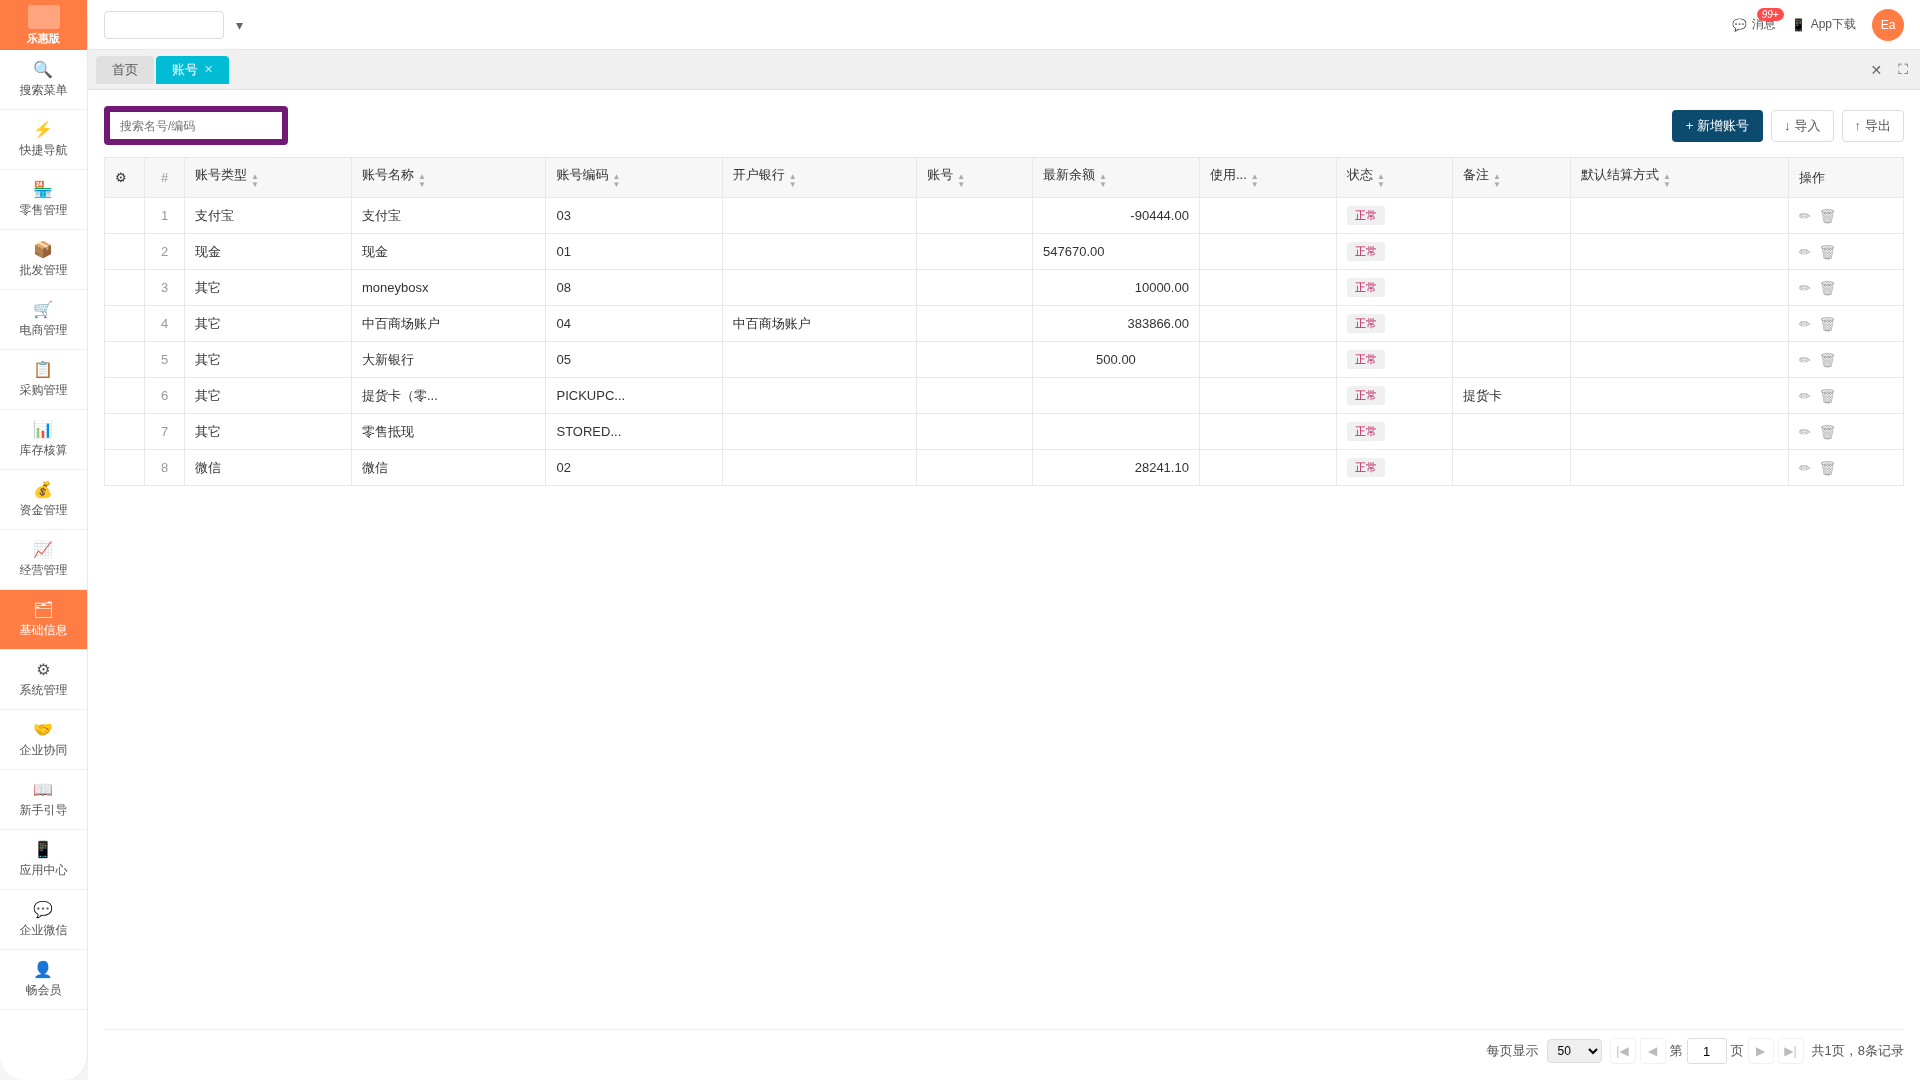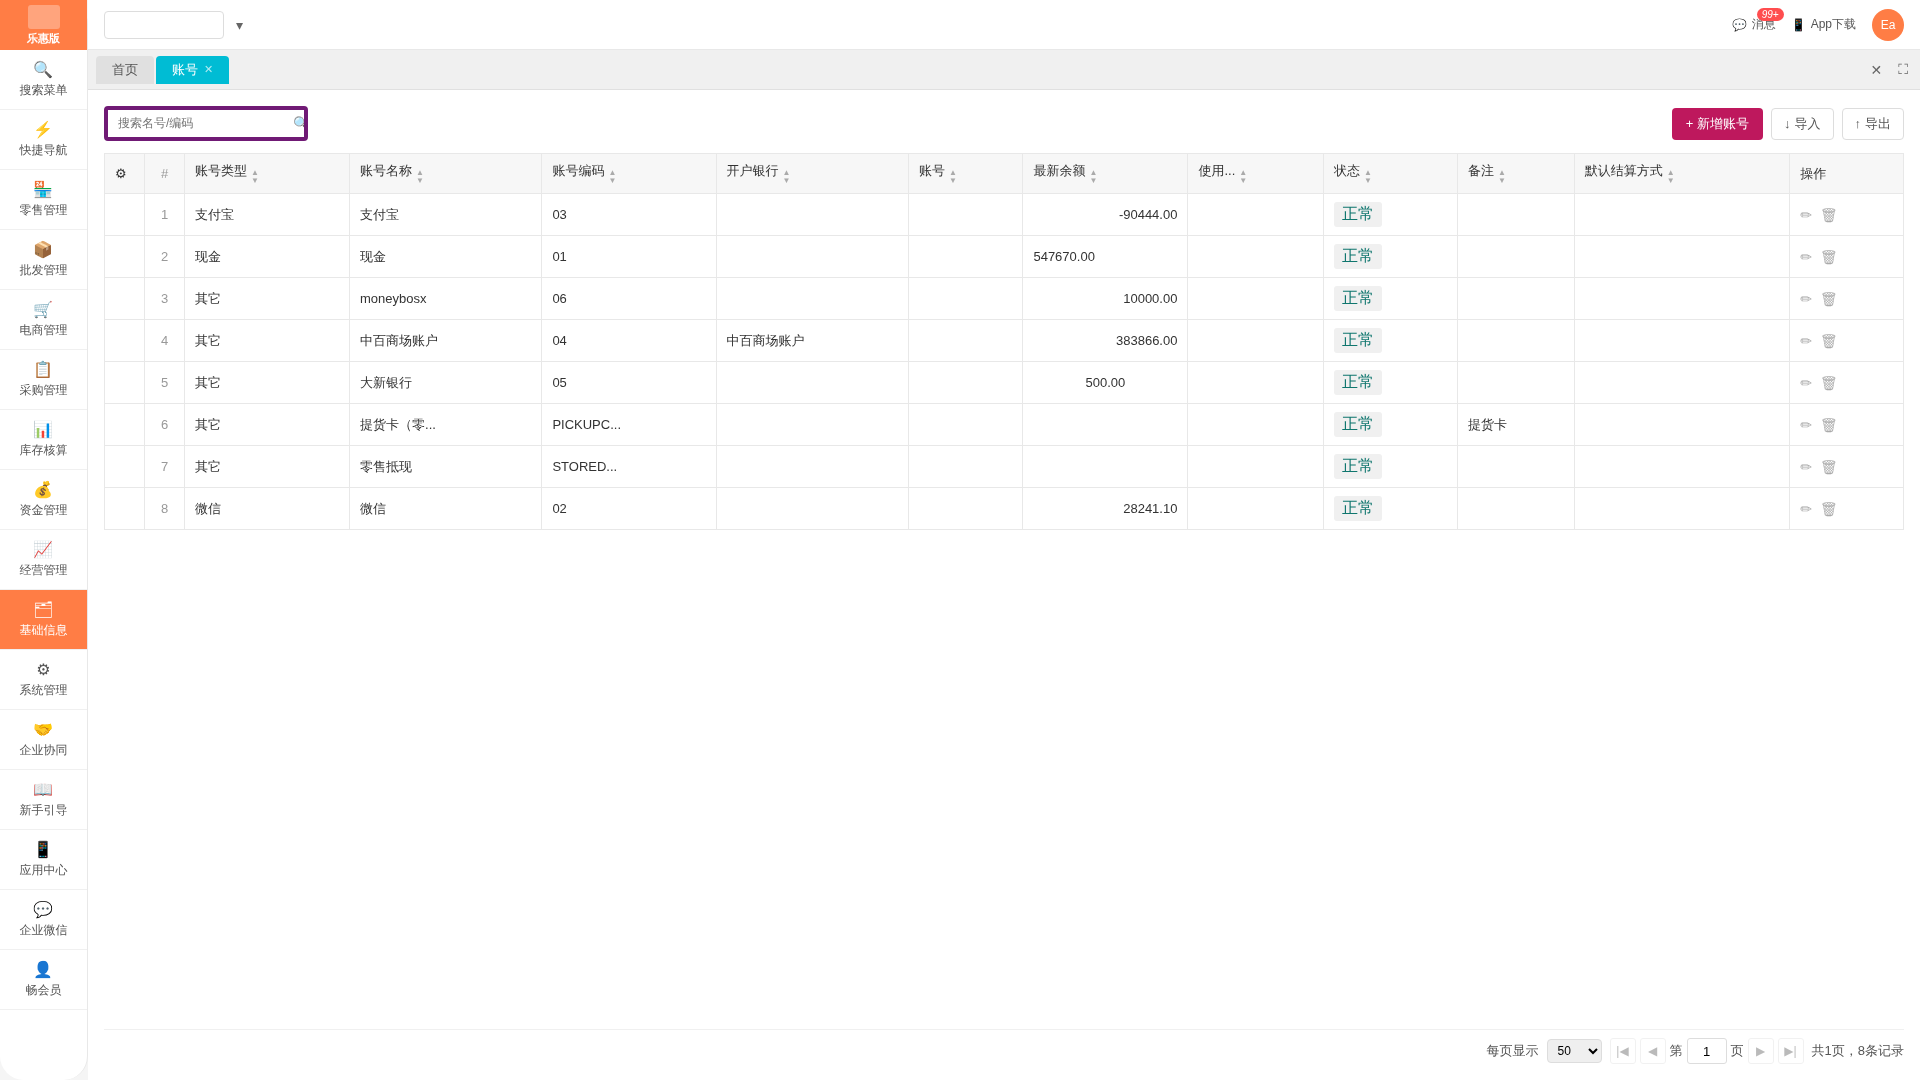--- a/index.html
+++ b/index.html
@@ -191,25 +191,25 @@
 
     
     .toolbar {
       display: flex;
       align-items: center;
       justify-content: space-between;
       margin-bottom: 12px;
     }
     .search-box {
       display: flex;
-      align-items: flex-start;
-      border: 4px solid #701a75;
+      align-items: flex-end;
+      border: 6px solid #701a75;
       border-radius: 4px;
       overflow: hidden;
-      width: 204px;
+      width: 184px;
     }
     .search-input {
       border: none;
       outline: none;
       padding: 6px 10px;
       font-size: 12px;
       flex: 1;
     }
     .search-btn {
       background: none;
@@ -217,21 +217,21 @@
       cursor: pointer;
       padding: 6px 10px;
       color: #999;
     }
     .toolbar-right {
       display: flex;
       align-items: center;
       gap: 8px;
     }
     .btn-primary {
-      background: #be185d;
+      background: #0c4a6e;
       color: white;
       border: none;
       border-radius: 4px;
       padding: 7px 14px;
       cursor: pointer;
       font-size: 13px;
       display: flex;
       align-items: center;
       gap: 4px;
     }
@@ -278,24 +278,24 @@
       white-space: nowrap;
     }
     .data-table .row-num {
       color: #999;
       text-align: center;
       width: 40px;
     }
     .status-badge {
       display: inline-block;
       background: #f0f0f0;
-      color: #0f766e;
+      color: #be185d;
       border-radius: 3px;
       padding: 2px 8px;
-      font-size: 16px;
+      font-size: 11px;
     }
     .action-icons {
       display: flex;
       gap: 8px;
     }
     .action-icon {
       cursor: pointer;
       color: #aaa;
       font-size: 14px;
     }
@@ -573,21 +573,21 @@
         <span class="action-icon">✏</span>
         <span class="action-icon">🗑</span>
       </div>
     </td>
   </tr>
           <tr>
     <td class="settings-col"></td>
     <td class="row-num">3</td>
     <td>其它</td>
     <td>moneybosx</td>
-    <td>06</td>
+    <td>08</td>
     <td></td>
     <td></td>
     <td style="text-align:right;">10000.00</td>
     <td></td>
     <td><span class="status-badge">正常</span></td>
     <td></td>
     <td></td>
     <td>
       <div class="action-icons">
         <span class="action-icon">✏</span>

